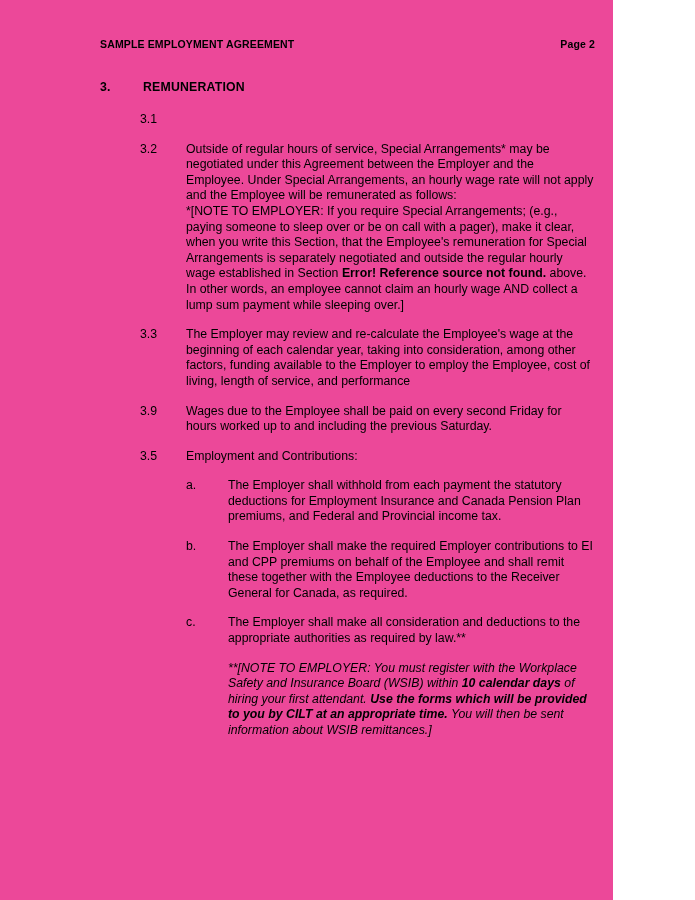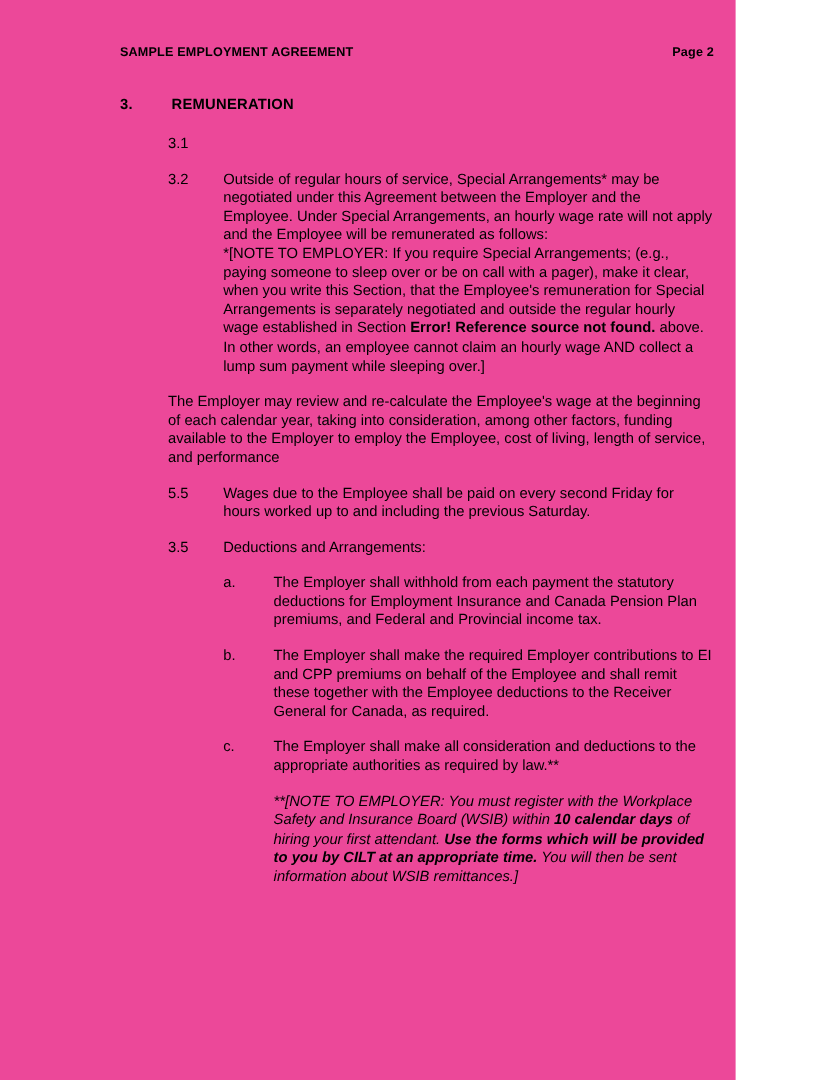--- a/index.html
+++ b/index.html
@@ -141,31 +141,32 @@
     <div class="clause">
       <span class="num">3.1</span>
     </div>
 
     <div class="clause">
       <span class="num">3.2</span>
       <span class="text"><span>Outside of regular hours of service, Special Arrangements* may be negotiated under this Agreement between the Employer and the Employee.  Under Special Arrangements, an hourly wage rate will not apply and the Employee will be remunerated as follows:</span><br><span class="note-inline"><span>*[NOTE TO EMPLOYER: If you require Special Arrangements; (e.g., paying someone to sleep over or be on call with a pager), make it clear, when you write this Section, that the Employee's remuneration for Special Arrangements is separately negotiated and outside the regular hourly wage established in Section </span><b>Error! Reference source not found.</b><span> above.  In other words, an employee cannot claim an hourly wage AND collect a lump sum payment while sleeping over.]</span></span></span>
     </div>
 
     <div class="clause">
+      <span class="num">3.3</span>
       <span class="text">The Employer may review and re-calculate the Employee's wage at the beginning of each calendar year, taking into consideration, among other factors, funding available to the Employer to employ the Employee, cost of living, length of service, and performance</span>
     </div>
 
     <div class="clause">
-      <span class="num">5.5</span>
+      <span class="num">3.9</span>
       <span class="text">Wages due to the Employee shall be paid on every second Friday for hours worked up to and including the previous Saturday.</span>
     </div>
 
     <div class="clause">
       <span class="num">3.5</span>
-      <span class="text">Deductions and Arrangements:</span>
+      <span class="text">Employment and Contributions:</span>
     </div>
 
     <div class="subitem">
       <span class="letter">a.</span>
       <span class="text">The Employer shall withhold from each payment the statutory deductions for Employment Insurance and Canada Pension Plan premiums, and Federal and Provincial income tax.</span>
     </div>
 
     <div class="subitem">
       <span class="letter">b.</span>
       <span class="text">The Employer shall make the required Employer contributions to EI and CPP premiums on behalf of the Employee and shall remit these together with the Employee deductions to the Receiver General for Canada, as required.</span>

